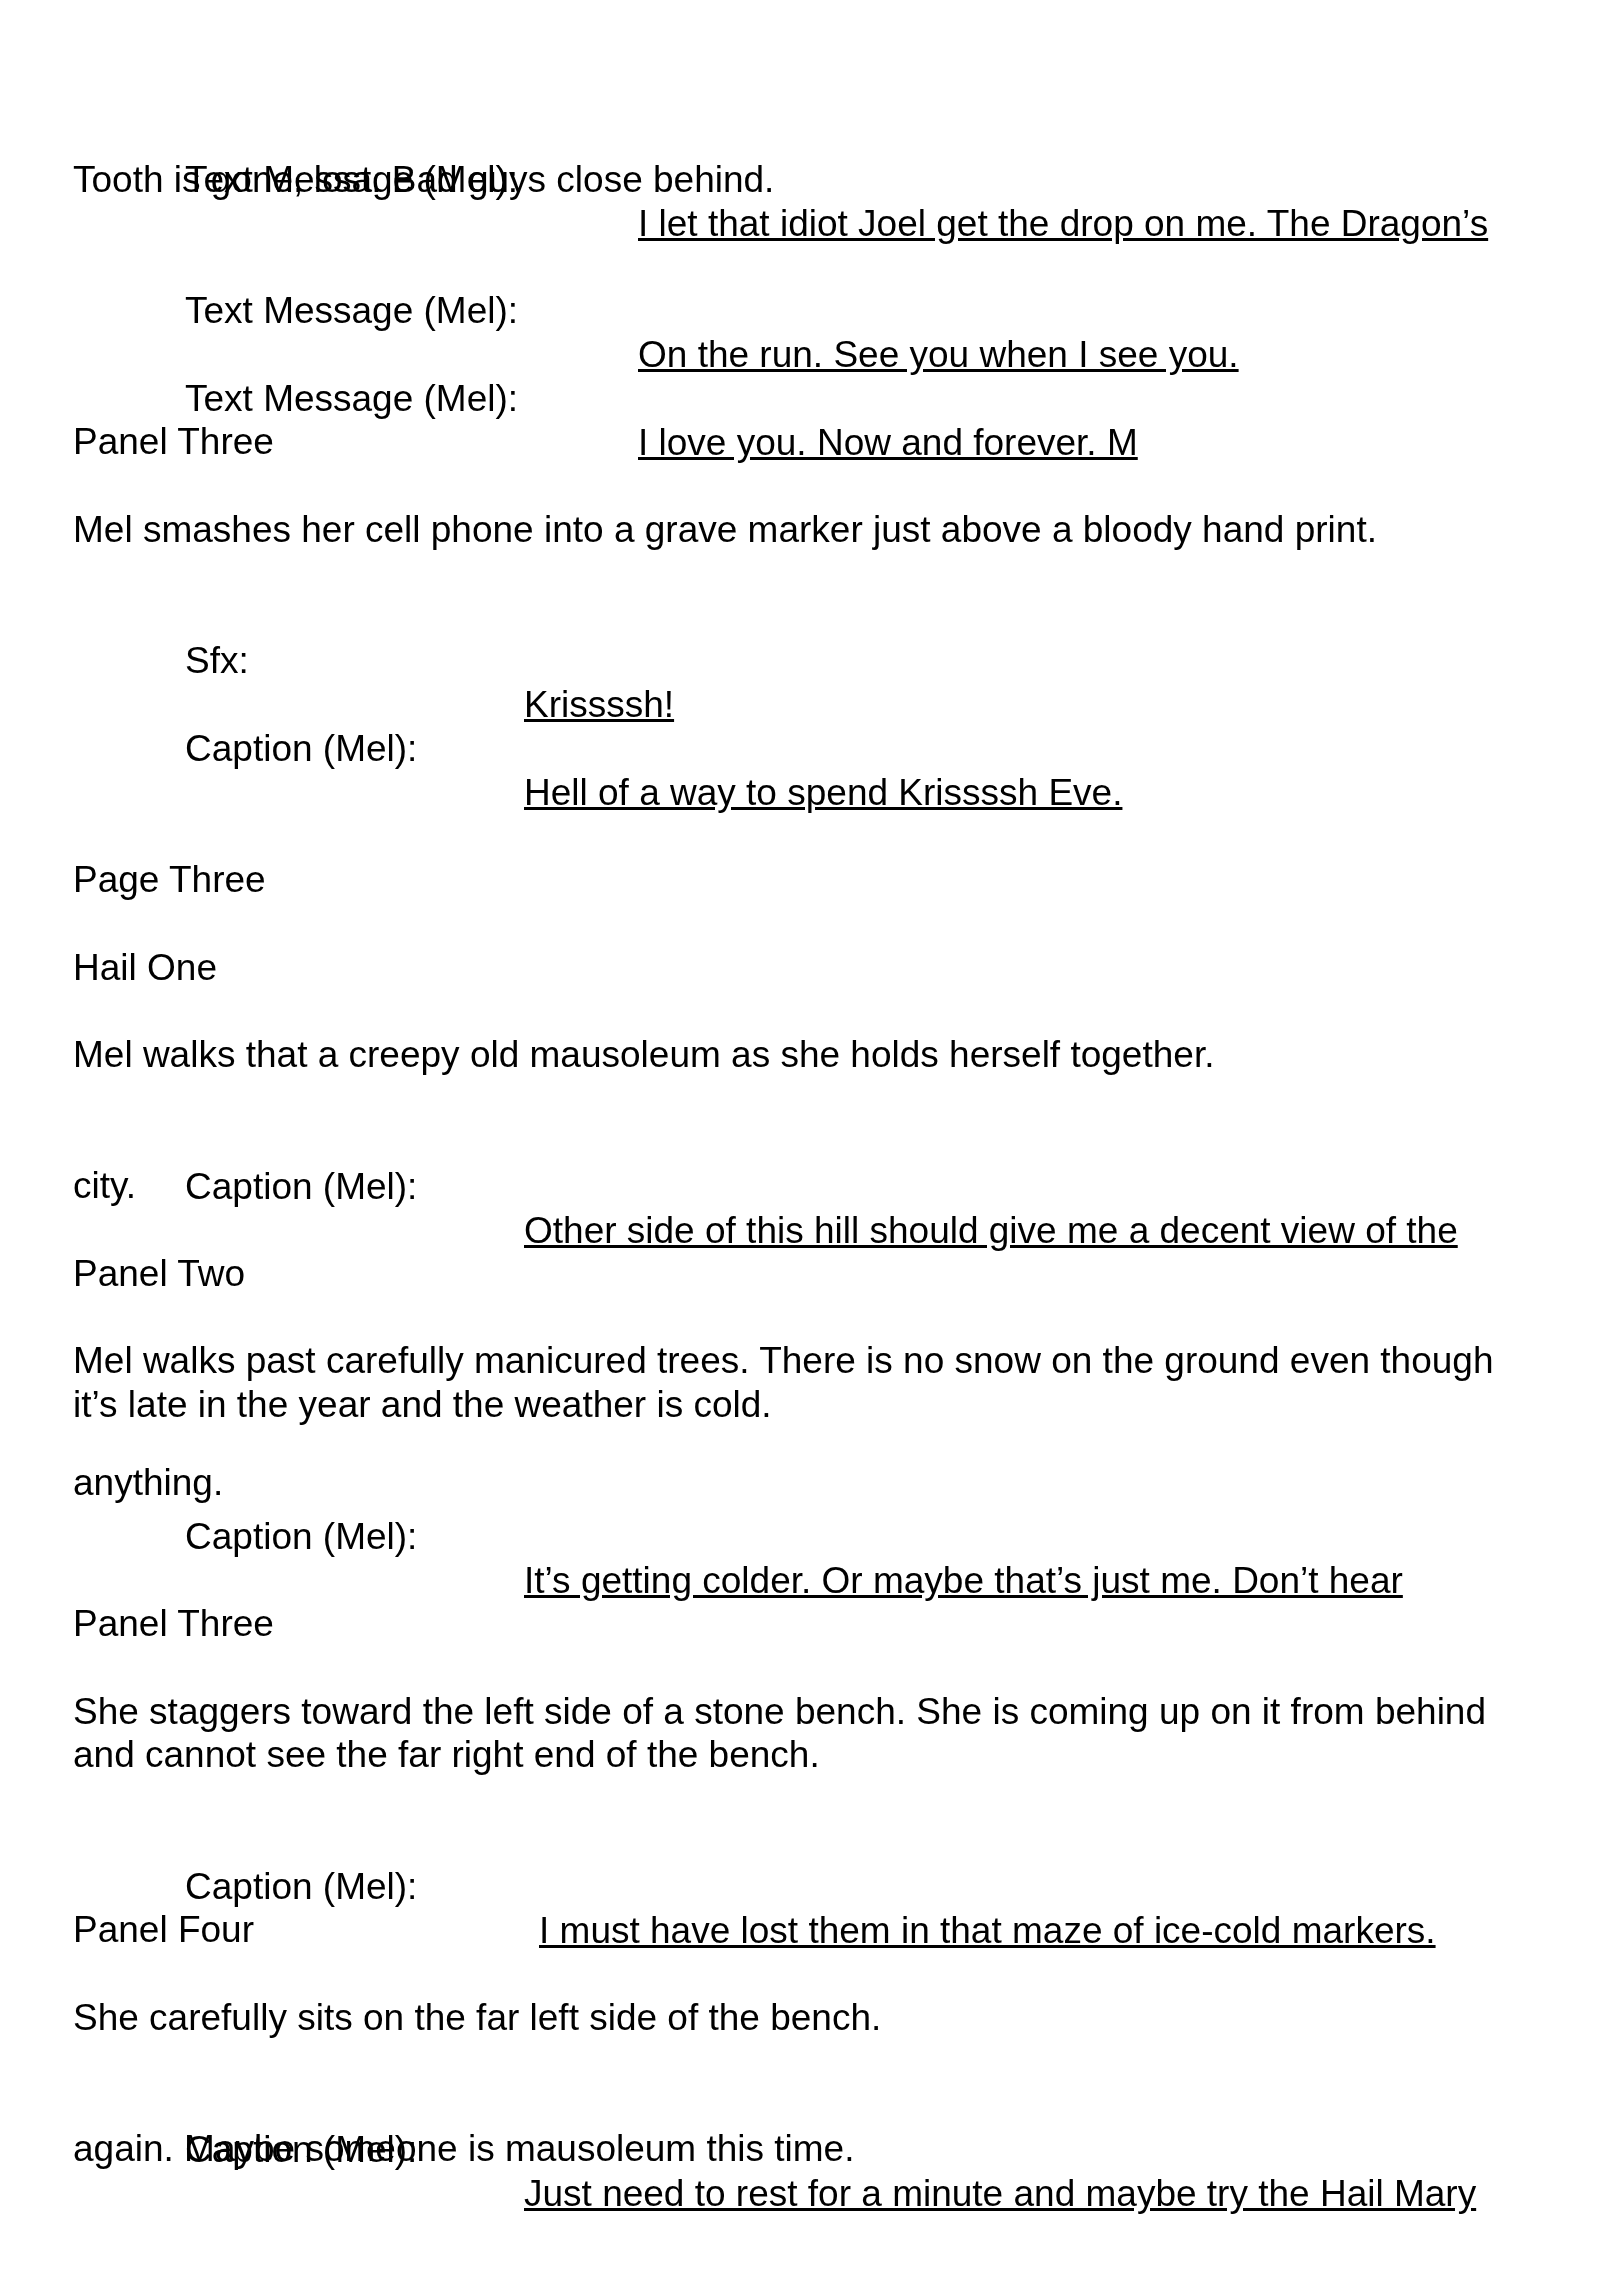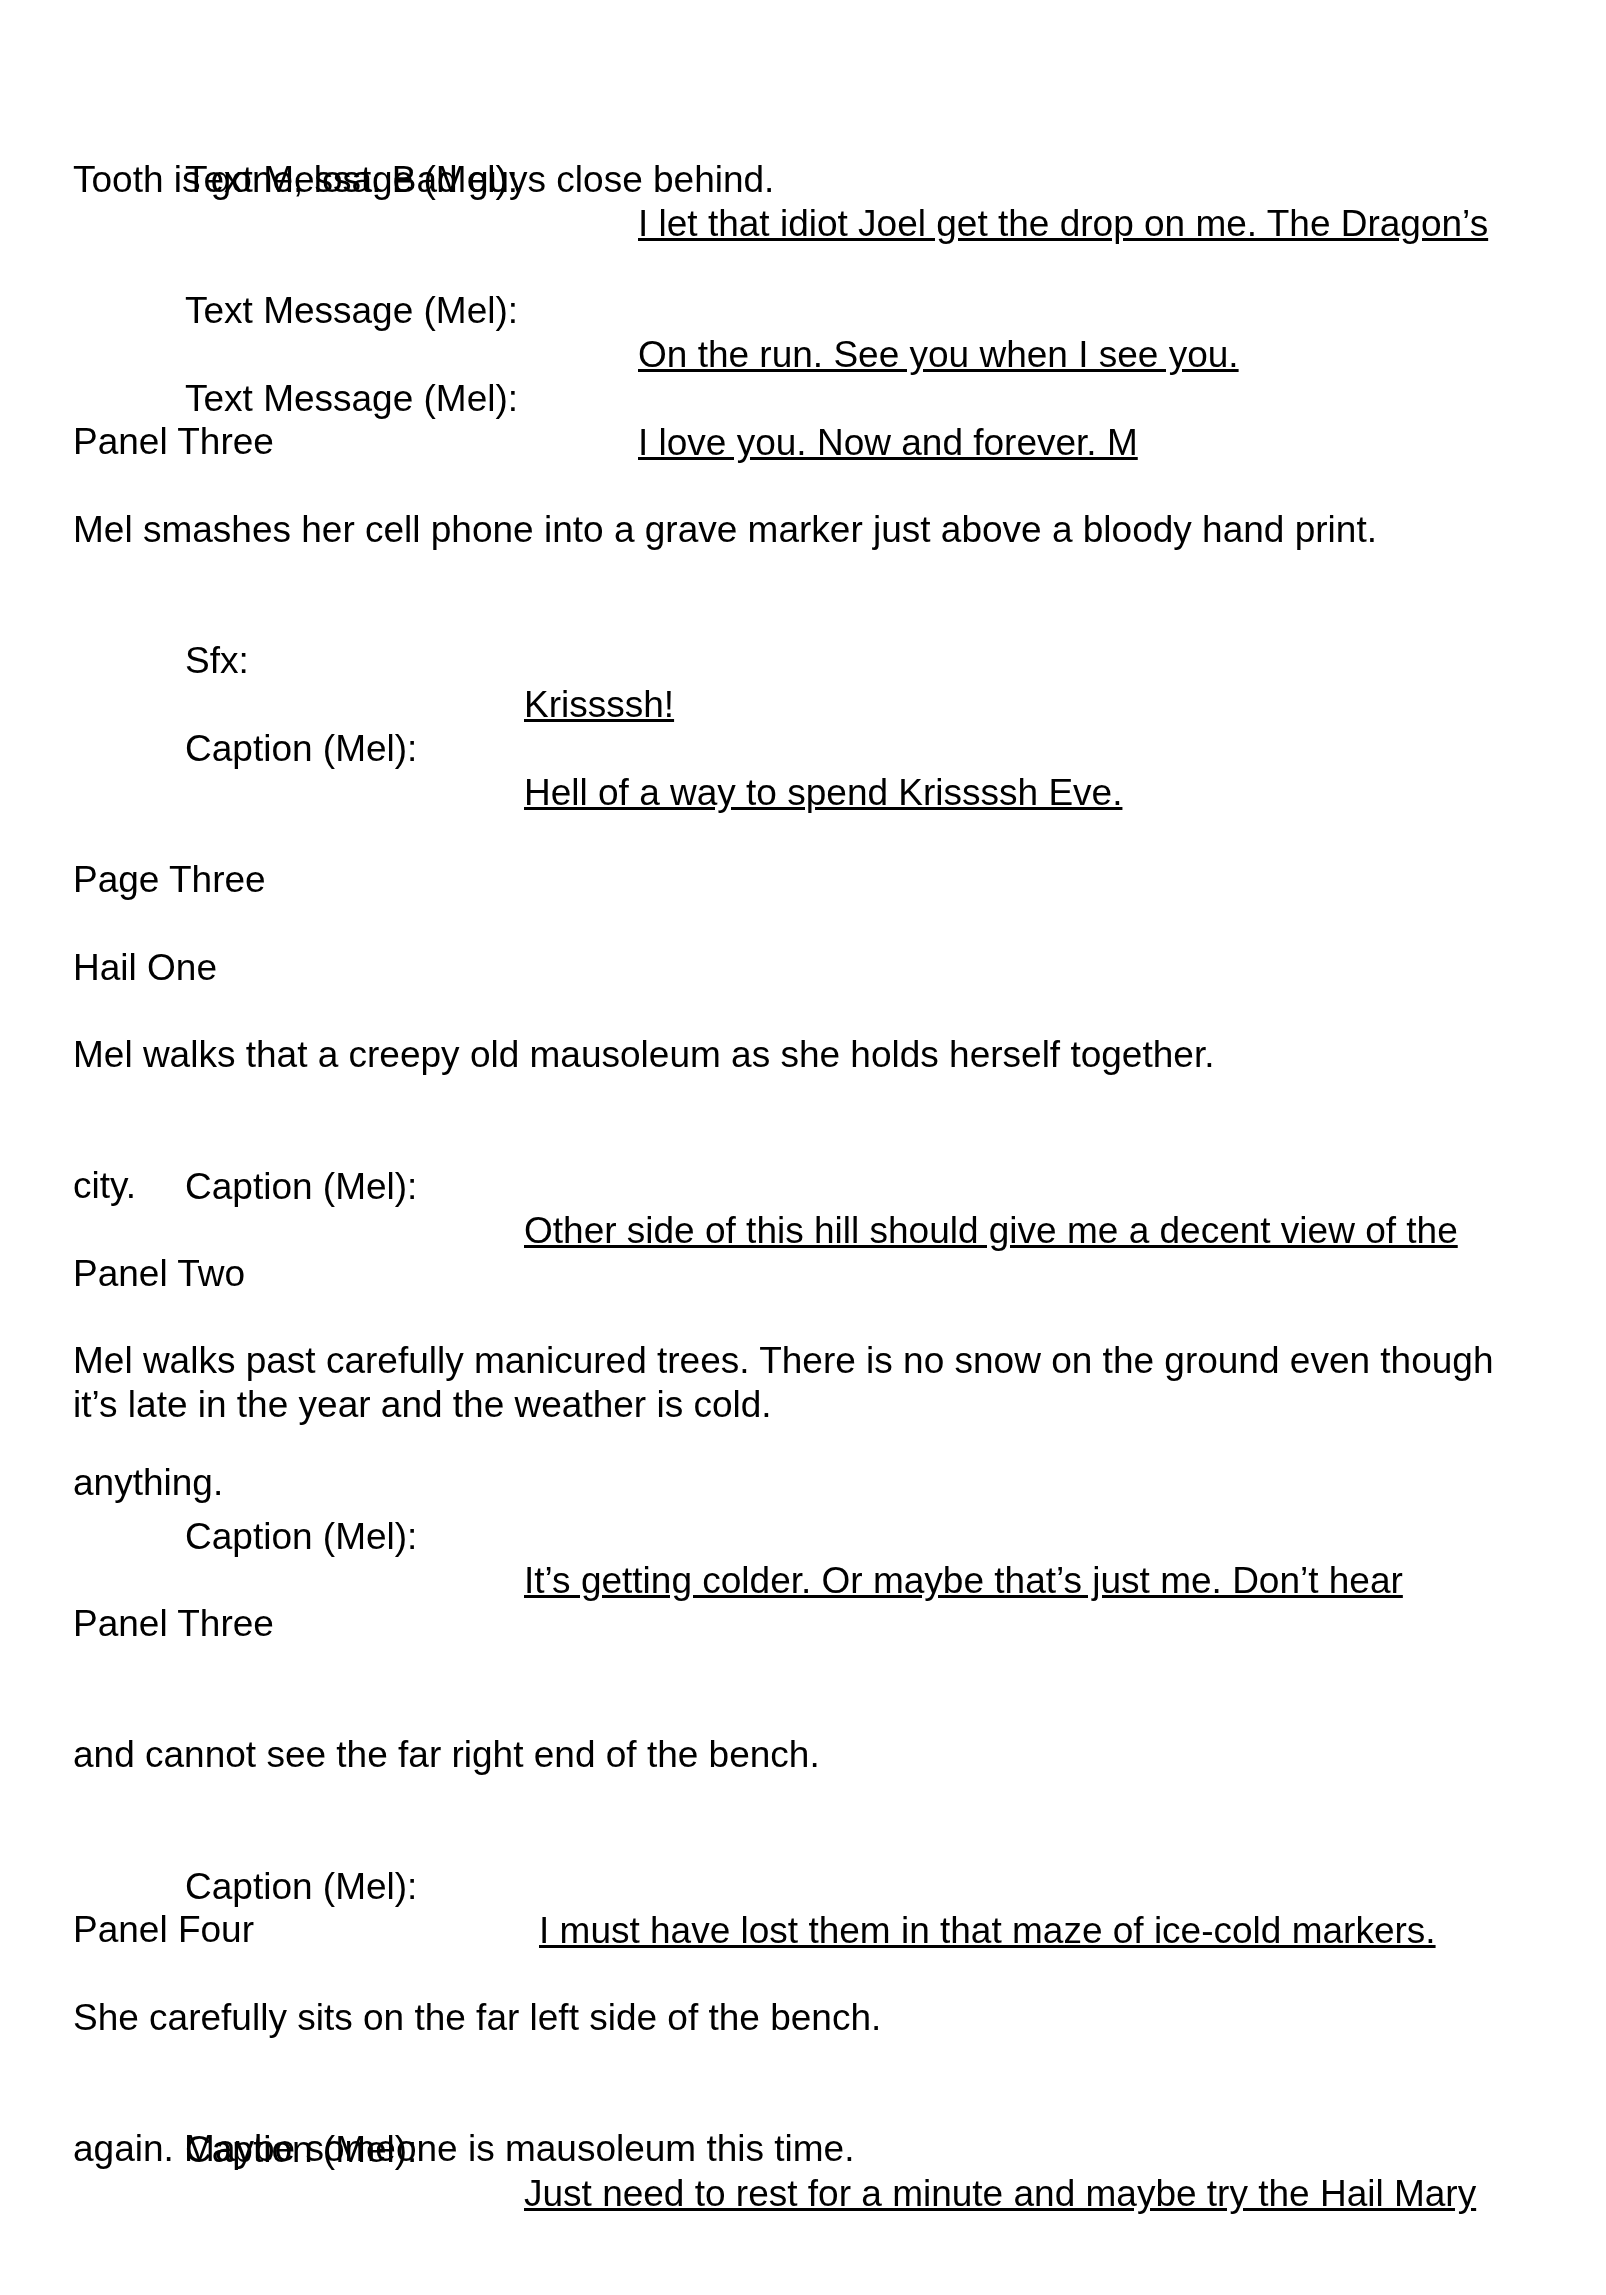--- a/index.html
+++ b/index.html
@@ -96,20 +96,21 @@
   <div class="ln" style="top:1339px">Mel walks past carefully manicured trees. There is no snow on the ground even though</div>
 
   <div class="ln" style="top:1471px">
     <span class="lbl" style="left:112px">Caption (Mel):</span>
     <span class="val" style="left:451px">It’s getting colder. Or maybe that’s just me. Don’t hear</span>
   </div>
   <div class="ln" style="top:1461px">anything.</div>
 
   <div class="ln" style="top:1602px">Panel Three</div>
 
+  <div class="ln" style="top:1690px">She staggers toward the left side of a stone bench. She is coming up on it from behind</div>
   <div class="ln" style="top:1733px">and cannot see the far right end of the bench.</div>
 
   <div class="ln" style="top:1821px">
     <span class="lbl" style="left:112px">Caption (Mel):</span>
     <span class="val" style="left:466px">I must have lost them in that maze of ice-cold markers.</span>
   </div>
 
   <div class="ln" style="top:1908px">Panel Four</div>
 
   <div class="ln" style="top:1996px">She carefully sits on the far left side of the bench.</div>

